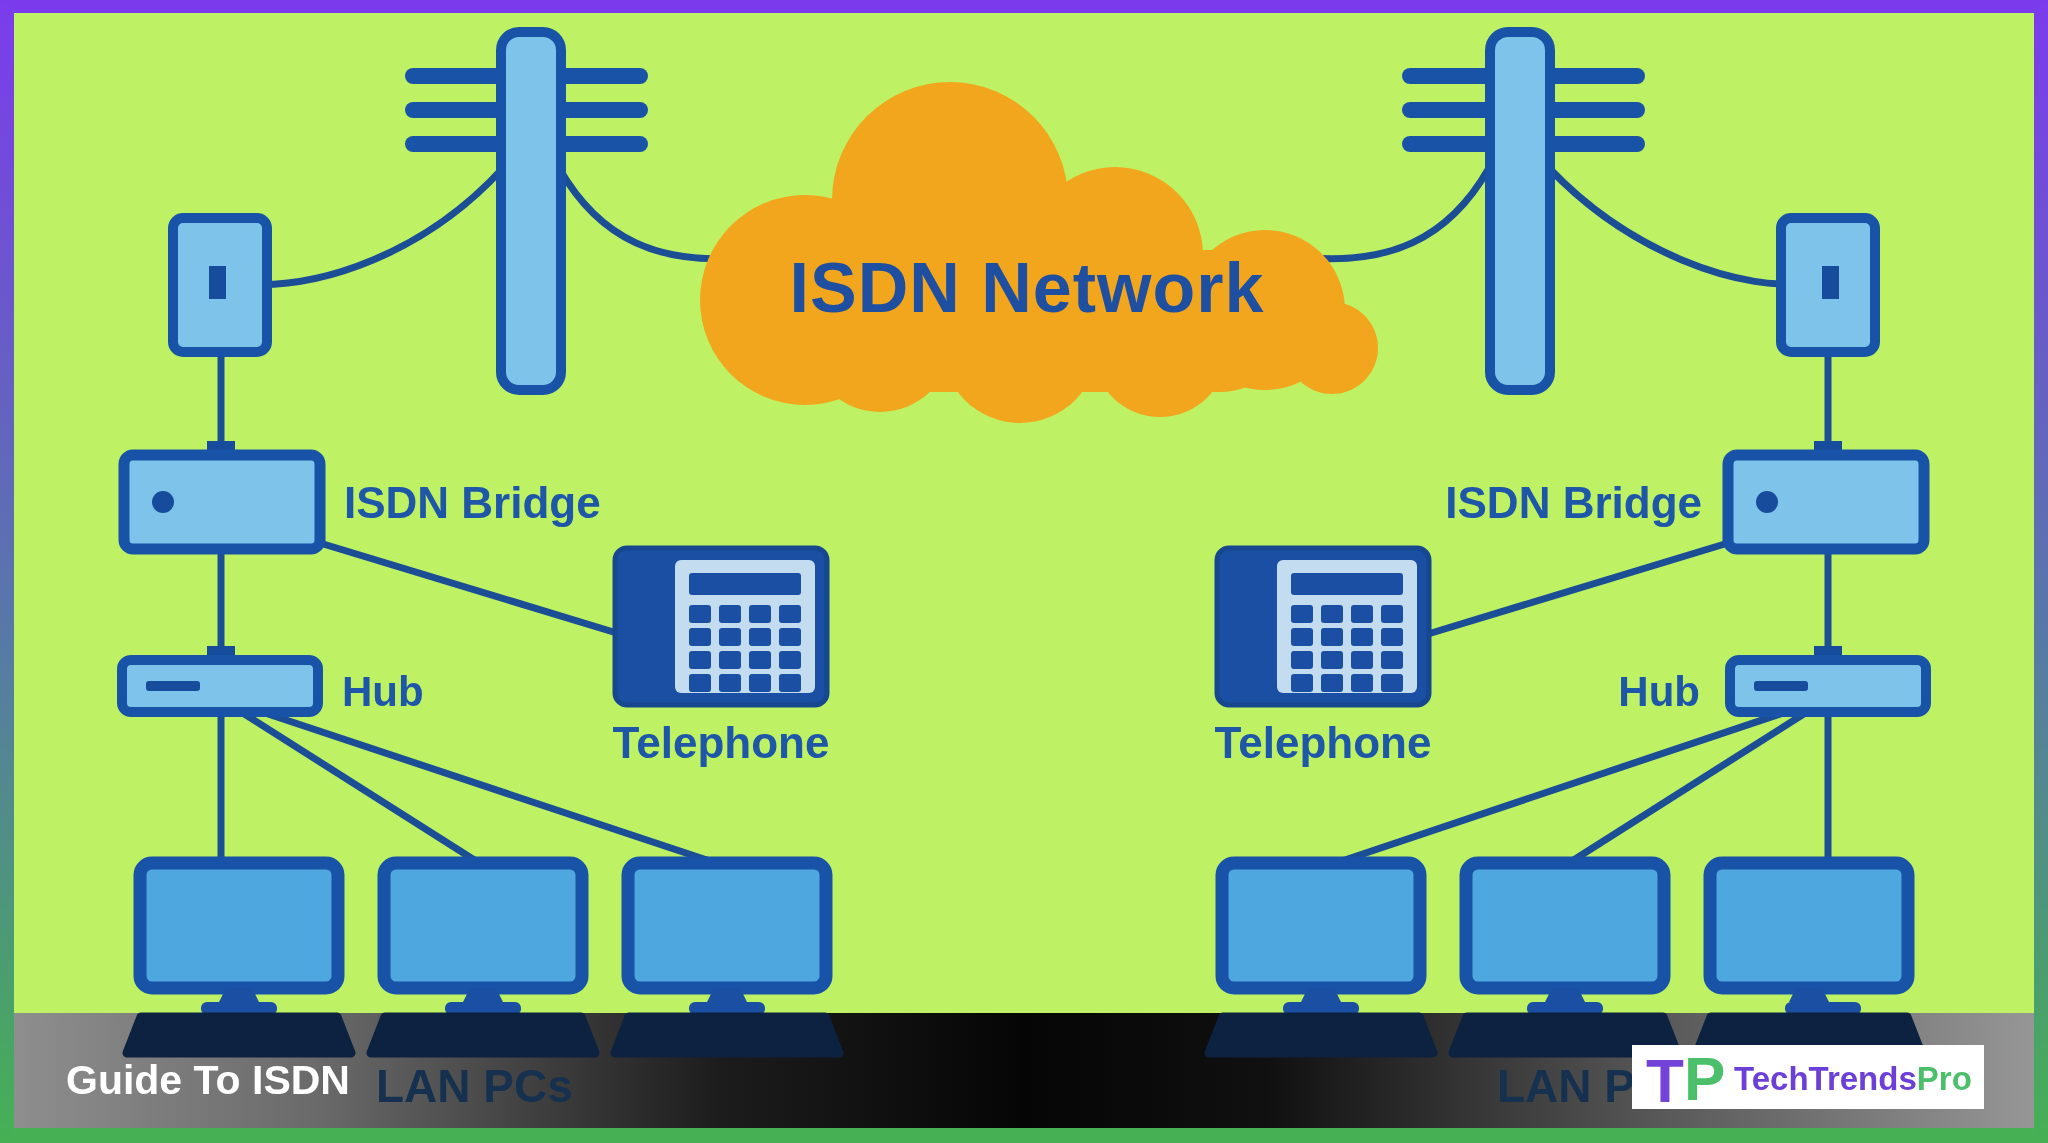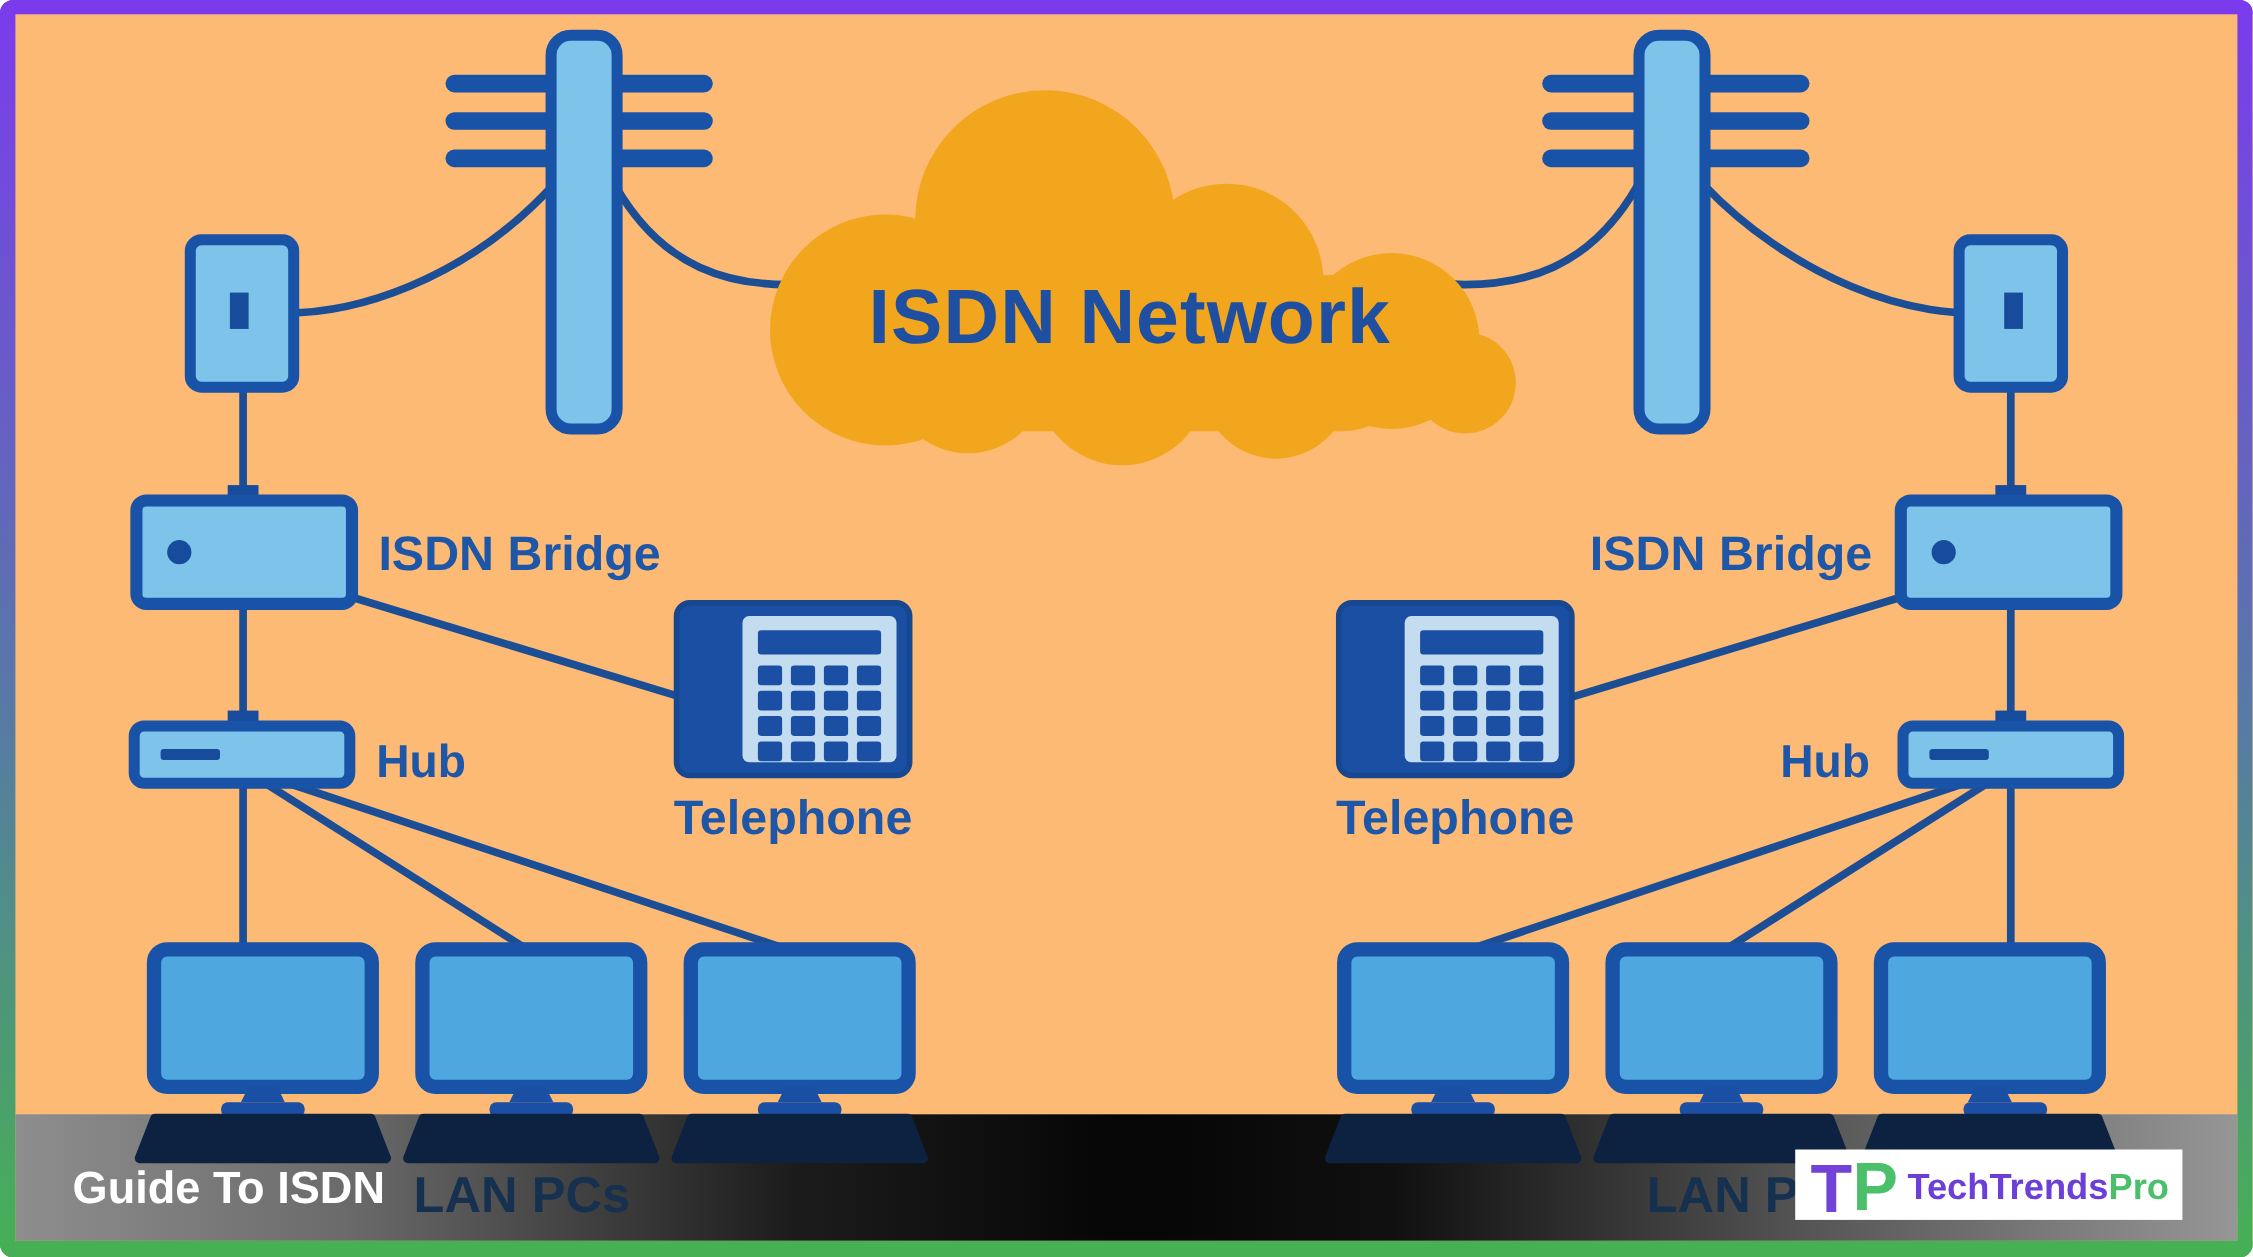--- a/index.html
+++ b/index.html
@@ -1,17 +1,17 @@
 <!DOCTYPE html>
 <html><head>
 <meta charset="utf-8">
 <style>
   html,body{margin:0;padding:0;background:#ffffff;}
-  .stage{position:relative;width:2048px;height:1143px;background:#fdba74;overflow:hidden;
-         font-family:"Liberation Sans",sans-serif;border-radius:12px;}
+  .stage{position:relative;width:2048px;height:1143px;background:#bef264;overflow:hidden;
+         font-family:"Liberation Sans",sans-serif;}
   svg text{font-family:"Liberation Sans",sans-serif;font-weight:700;}
 </style>
 </head>
 <body>
 
 <div class="stage">
 <svg width="2048" height="1143" viewBox="0 0 2048 1143">
   <defs>
     <linearGradient id="borderGrad" x1="0" y1="0" x2="0" y2="1">
       <stop offset="0" stop-color="#7B3BED"></stop>

